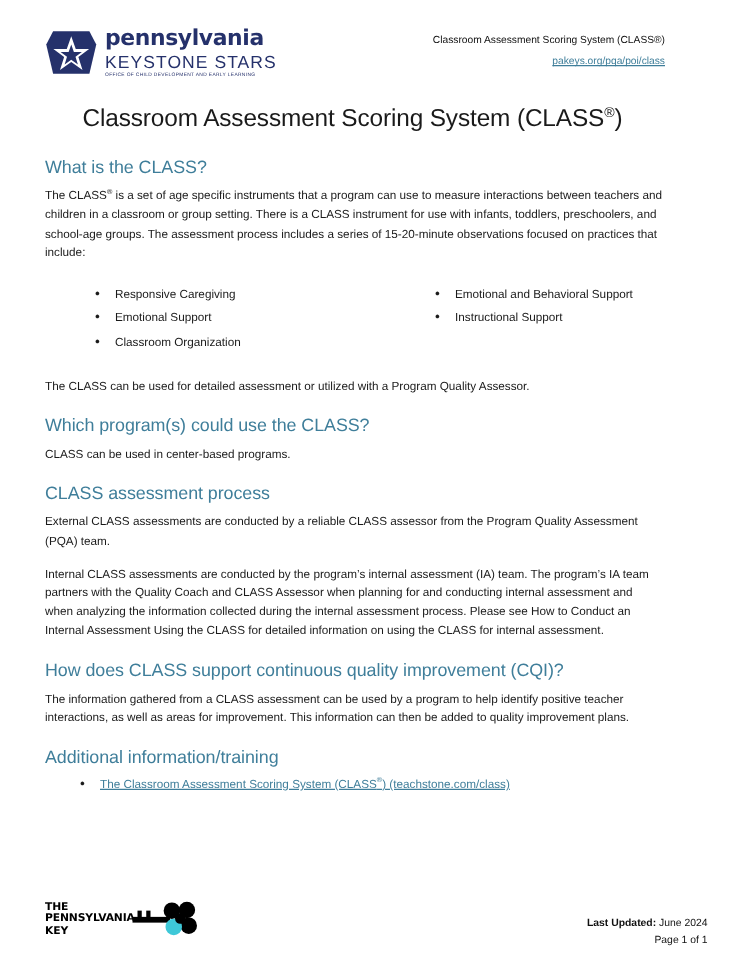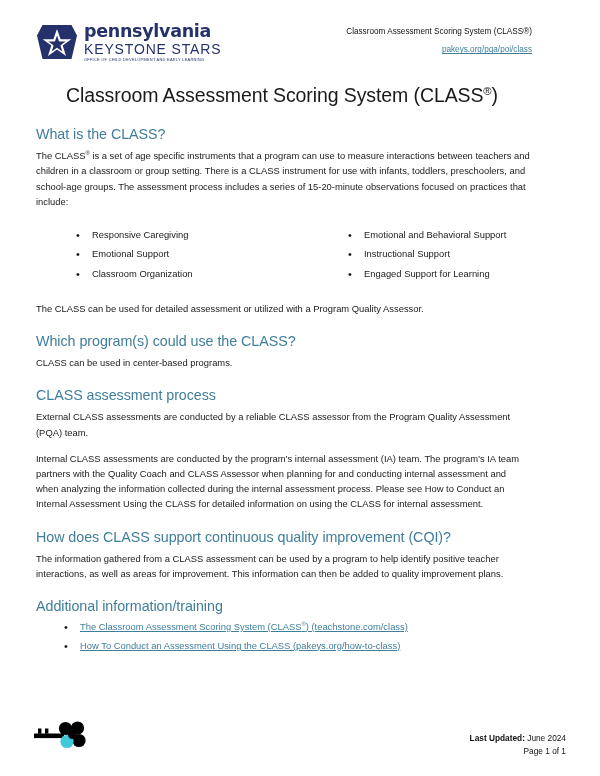--- a/index.html
+++ b/index.html
@@ -272,21 +272,20 @@
         <ul class="plain">
           <li>Responsive Caregiving</li>
           <li>Emotional Support</li>
           <li>Classroom Organization</li>
         </ul>
       </div>
       <div class="bullet-col right">
         <ul class="plain">
           <li>Emotional and Behavioral Support</li>
           <li>Instructional Support</li>
-          <li>Engaged Support for Learning</li>
         </ul>
       </div>
     </div>
 
     <p class="body-text">The CLASS can be used for detailed assessment or utilized with a Program Quality Assessor.</p>
 
     <h2 class="section-head">Which program(s) could use the CLASS?</h2>
     <p class="body-text">CLASS can be used in center-based programs.</p>
 
     <h2 class="section-head">CLASS assessment process</h2>
@@ -294,29 +293,31 @@
     <p class="body-text">Internal CLASS assessments are conducted by the program’s internal assessment (IA) team. The program’s IA team partners with the Quality Coach and CLASS Assessor when planning for and conducting internal assessment and when analyzing the information collected during the internal assessment process. Please see How to Conduct an Internal Assessment Using the CLASS for detailed information on using the CLASS for internal assessment.</p>
 
     <h2 class="section-head">How does CLASS support continuous quality improvement (CQI)?</h2>
     <p class="body-text">The information gathered from a CLASS assessment can be used by a program to help identify positive teacher interactions, as well as areas for improvement. This information can then be added to quality improvement plans.</p>
 
     <h2 class="section-head">Additional information/training</h2>
     <ul class="link-list">
       <li>
         <a class="doc-link" href="#"><span>The Classroom Assessment Scoring System (CLASS</span><sup>®</sup><span>) (teachstone.com/class)</span></a>
       </li>
-      <li>
-        <a class="doc-link" href="#"><span>How To Conduct an Assessment Using the CLASS (pakeys.org/how-to-class)</span></a>
-      </li>
     </ul>
   </div>
 
   <div class="doc-footer">
 
     <div class="footer-brand">
+      <div class="pakey-words">
+        <div>THE</div>
+        <div>PENNSYLVANIA</div>
+        <div>KEY</div>
+      </div>
       <svg class="pakey-mark" viewBox="0 0 56 42">
 
         <rect x="2" y="17.5" width="30" height="4.6" fill="#000000"></rect>
 
         <rect x="6" y="12.5" width="3.4" height="5.2" fill="#000000"></rect>
         <rect x="13" y="12.5" width="3.4" height="5.2" fill="#000000"></rect>
 
         <circle cx="33.5" cy="12.5" r="6.6" fill="#000000"></circle>
         <circle cx="45.5" cy="12.0" r="6.6" fill="#000000"></circle>
         <circle cx="47.0" cy="24.5" r="6.6" fill="#000000"></circle>

